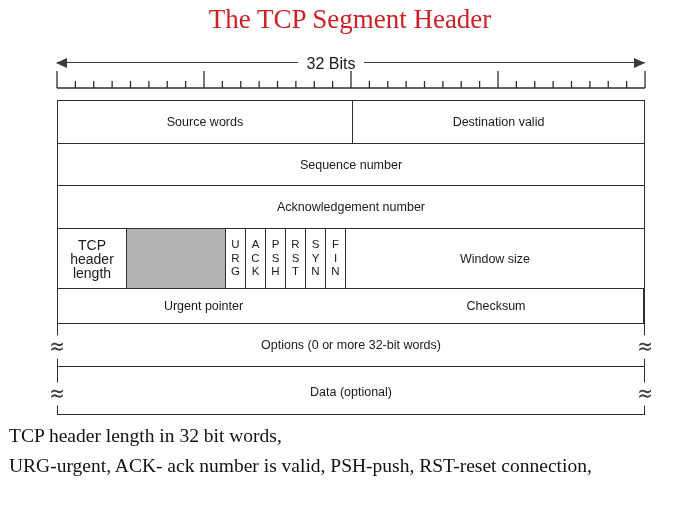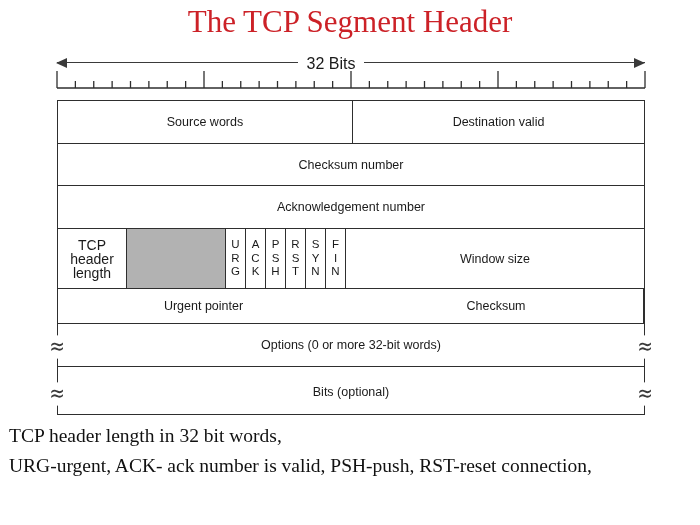--- a/index.html
+++ b/index.html
@@ -1,20 +1,20 @@
 <!DOCTYPE html>
 <html><head>
 <meta charset="utf-8">
 <style>
   html,body{margin:0;padding:0;background:#fff;}
   .slide{position:relative;width:700px;height:525px;background:#ffffff;overflow:hidden;
          font-family:"Liberation Sans", sans-serif;color:#1a1a1a;}
   .title{position:absolute;top:4px;left:0;width:700px;margin:0;text-align:center;
          font-family:"Liberation Serif", serif;font-weight:normal;
-         font-size:31px;color:#cc2127;letter-spacing:0;}
+         font-size:27px;color:#cc2127;letter-spacing:0;}
   
   .arrow-line{position:absolute;left:57px;top:62px;width:588px;height:0;
               border-top:1.5px solid #3a3a3a;}
   .arrow-head{position:absolute;width:0;height:0;top:58px;
               border-top:5px solid transparent;border-bottom:5px solid transparent;}
   .arrow-head.left{left:56px;border-right:11px solid #3a3a3a;}
   .arrow-head.right{left:634px;border-left:11px solid #3a3a3a;}
   .bits-label-wrap{position:absolute;left:0;top:55px;width:662px;text-align:center;}
   .bits-label{display:inline-block;background:#fff;padding:0 9px;font-size:16px;color:#1a1a1a;}
   
@@ -99,21 +99,21 @@
       <div class="cell" style="flex:0 0 295px">
         <span>Source words</span>
       </div>
       <div class="cell end grow">
         <span>Destination valid</span>
       </div>
     </div>
 
     <div class="row" style="top:43px;height:42px">
       <div class="cell end grow">
-        <span>Checksum number</span>
+        <span>Sequence number</span>
       </div>
     </div>
 
     <div class="row" style="top:85px;height:43px">
       <div class="cell end grow">
         <span>Acknowledgement number</span>
       </div>
     </div>
 
     <div class="row" style="top:128px;height:60px">
@@ -168,21 +168,21 @@
     </div>
 
     <div class="row" style="top:223px;height:43px">
       <div class="cell end grow">
         <span>Options (0 or more 32-bit words)</span>
       </div>
     </div>
 
     <div class="row last" style="top:266px;height:49px">
       <div class="cell end grow">
-        <span>Bits (optional)</span>
+        <span>Data (optional)</span>
       </div>
     </div>
   </div>
 
   <span class="break" style="left:57px;top:347px">≈</span>
   <span class="break" style="left:645px;top:347px">≈</span>
   <span class="break" style="left:57px;top:394px">≈</span>
   <span class="break" style="left:645px;top:394px">≈</span>
 
   <div class="notes">

